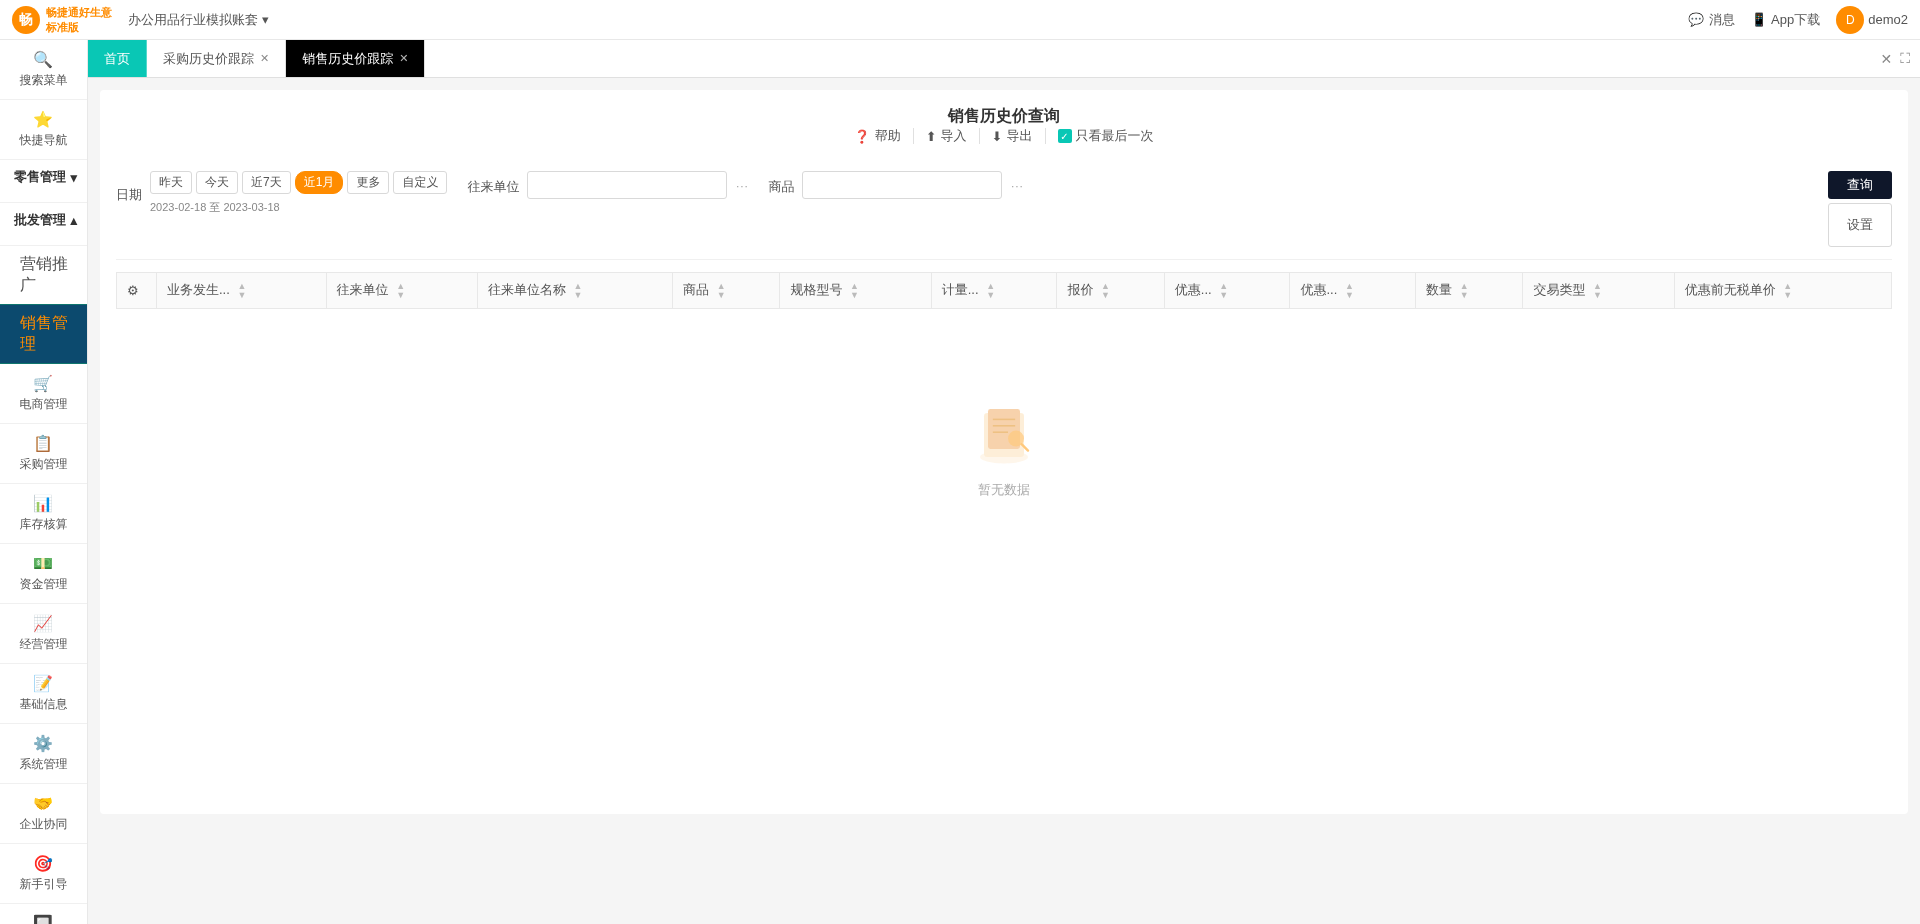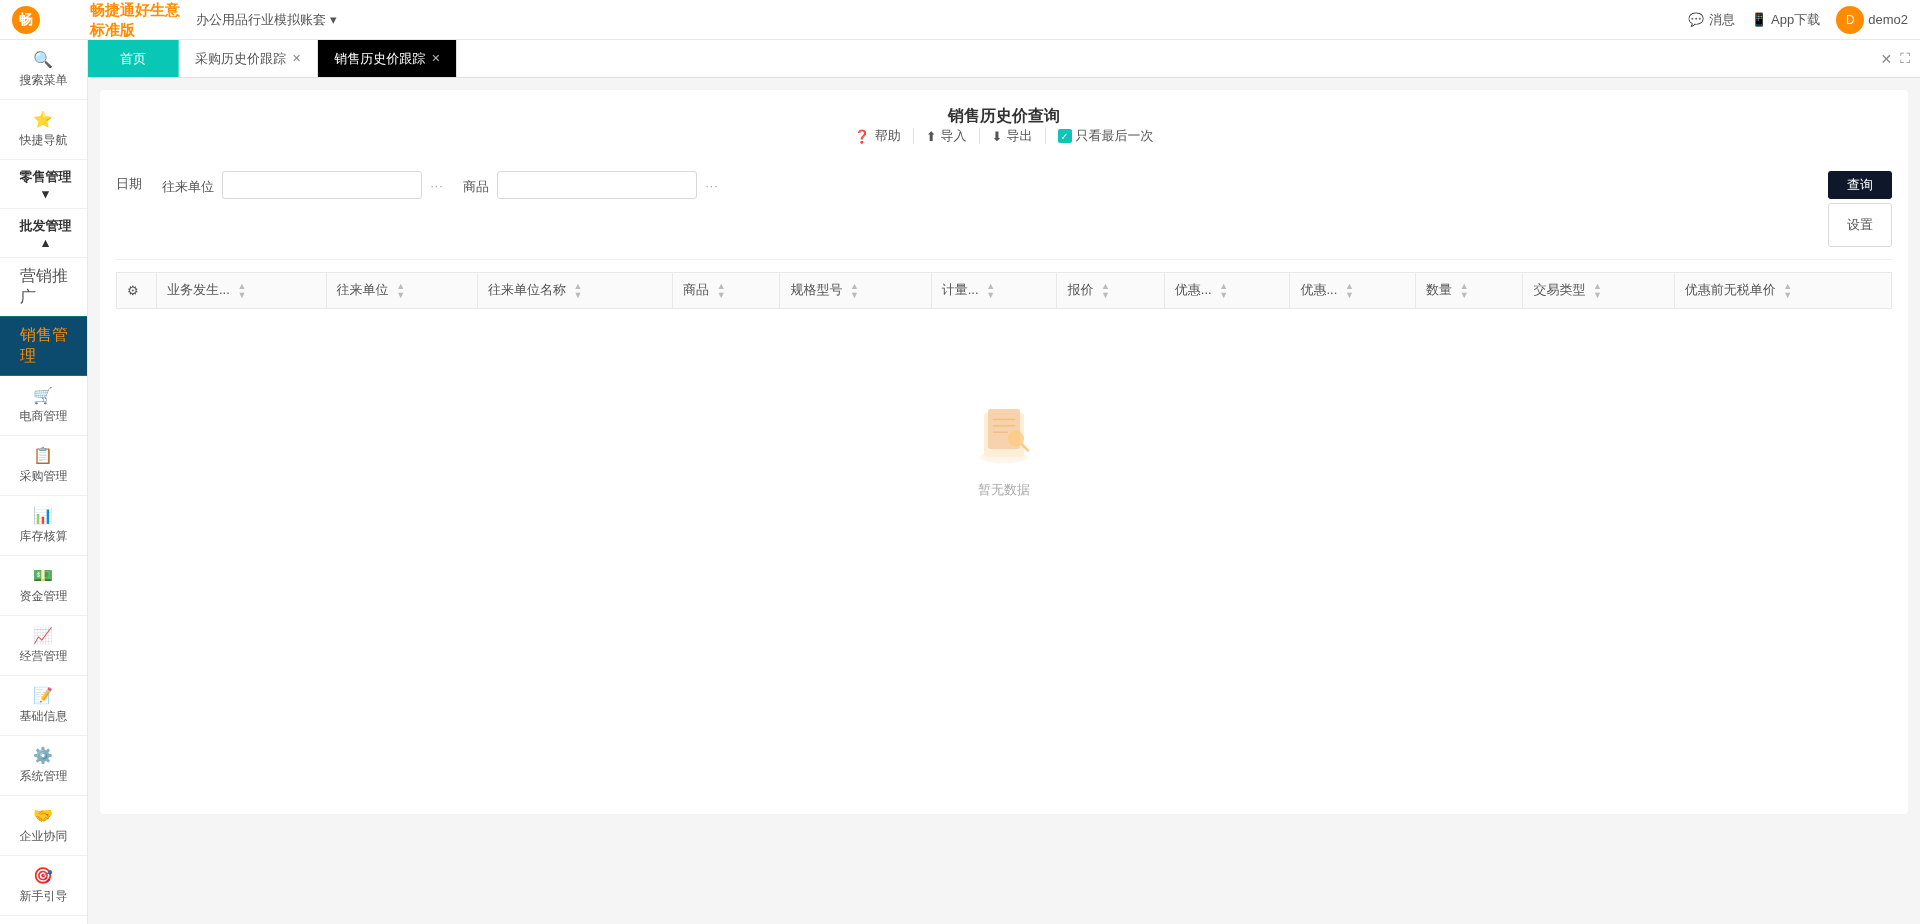--- a/index.html
+++ b/index.html
@@ -32,25 +32,24 @@
       background: #ff8c00;
       border-radius: 50%;
       display: flex;
       align-items: center;
       justify-content: center;
       color: #fff;
       font-size: 14px;
       font-weight: bold;
     }
     .logo-text {
-      font-size: 15px;
+      font-size: 11px;
       color: #ff8c00;
       line-height: 1.3;
       font-weight: bold;
-      margin-left: 44px;
     }
     .company-selector {
       display: flex;
       align-items: center;
       gap: 4px;
       color: #555;
       font-size: 13px;
       cursor: pointer;
       padding: 4px 8px;
       border-radius: 4px;
@@ -111,27 +110,26 @@
       gap: 3px;
     }
     .sidebar-item .item-icon {
       font-size: 16px;
       color: inherit;
     }
     .sidebar-section-header {
       display: flex;
       align-items: center;
       justify-content: space-between;
-      padding: 8px 10px 7px 14px;
+      padding: 8px 10px 16px 14px;
       cursor: pointer;
       color: #333;
       font-size: 13px;
       font-weight: bold;
       border-bottom: 1px solid #f0f0f0;
-      flex-direction: column;
     }
     .sidebar-sub-item {
       padding: 8px 10px 8px 20px;
       cursor: pointer;
       color: #555;
       font-size: 16px;
       border-bottom: 1px solid #0f766e;
     }
     .sidebar-sub-item.active { color: #ff8c00; background: #0c4a6e; }
 
@@ -173,21 +171,21 @@
     .tab-close {
       font-size: 11px;
       color: inherit;
       cursor: pointer;
       opacity: 0.7;
       line-height: 1;
     }
     .tab-home {
       display: flex;
       align-items: center;
-      padding: 0 32px;
+      padding: 0 16px;
       height: 100%;
       cursor: pointer;
       font-size: 13px;
       color: #fff;
       background: #09c7b5;
       border-right: 1px solid rgba(255,255,255,0.3);
     }
     .tab-bar-actions {
       margin-left: auto;
       display: flex;
@@ -557,20 +555,31 @@
             <div class="checkbox-area">
               <div class="checkbox-custom">✓</div>
               <span>只看最后一次</span>
             </div>
           </div>
         </div>
 
         <div class="filter-bar">
           <div class="filter-group">
             <span class="filter-label">日期</span>
+            <div class="filter-date-options">
+              <div class="date-btns">
+                <button class="date-btn">昨天</button>
+                <button class="date-btn">今天</button>
+                <button class="date-btn">近7天</button>
+                <button class="date-btn active">近1月</button>
+                <button class="date-btn">更多</button>
+                <button class="date-btn">自定义</button>
+              </div>
+              <div class="date-range-text">2023-02-18 至 2023-03-18</div>
+            </div>
           </div>
 
           <div class="filter-group">
             <span class="filter-label">往来单位</span>
             <input class="filter-input" type="text" placeholder="" style="">
             <span class="filter-dots">···</span>
           </div>
 
           <div class="filter-group">
             <span class="filter-label">商品</span>

